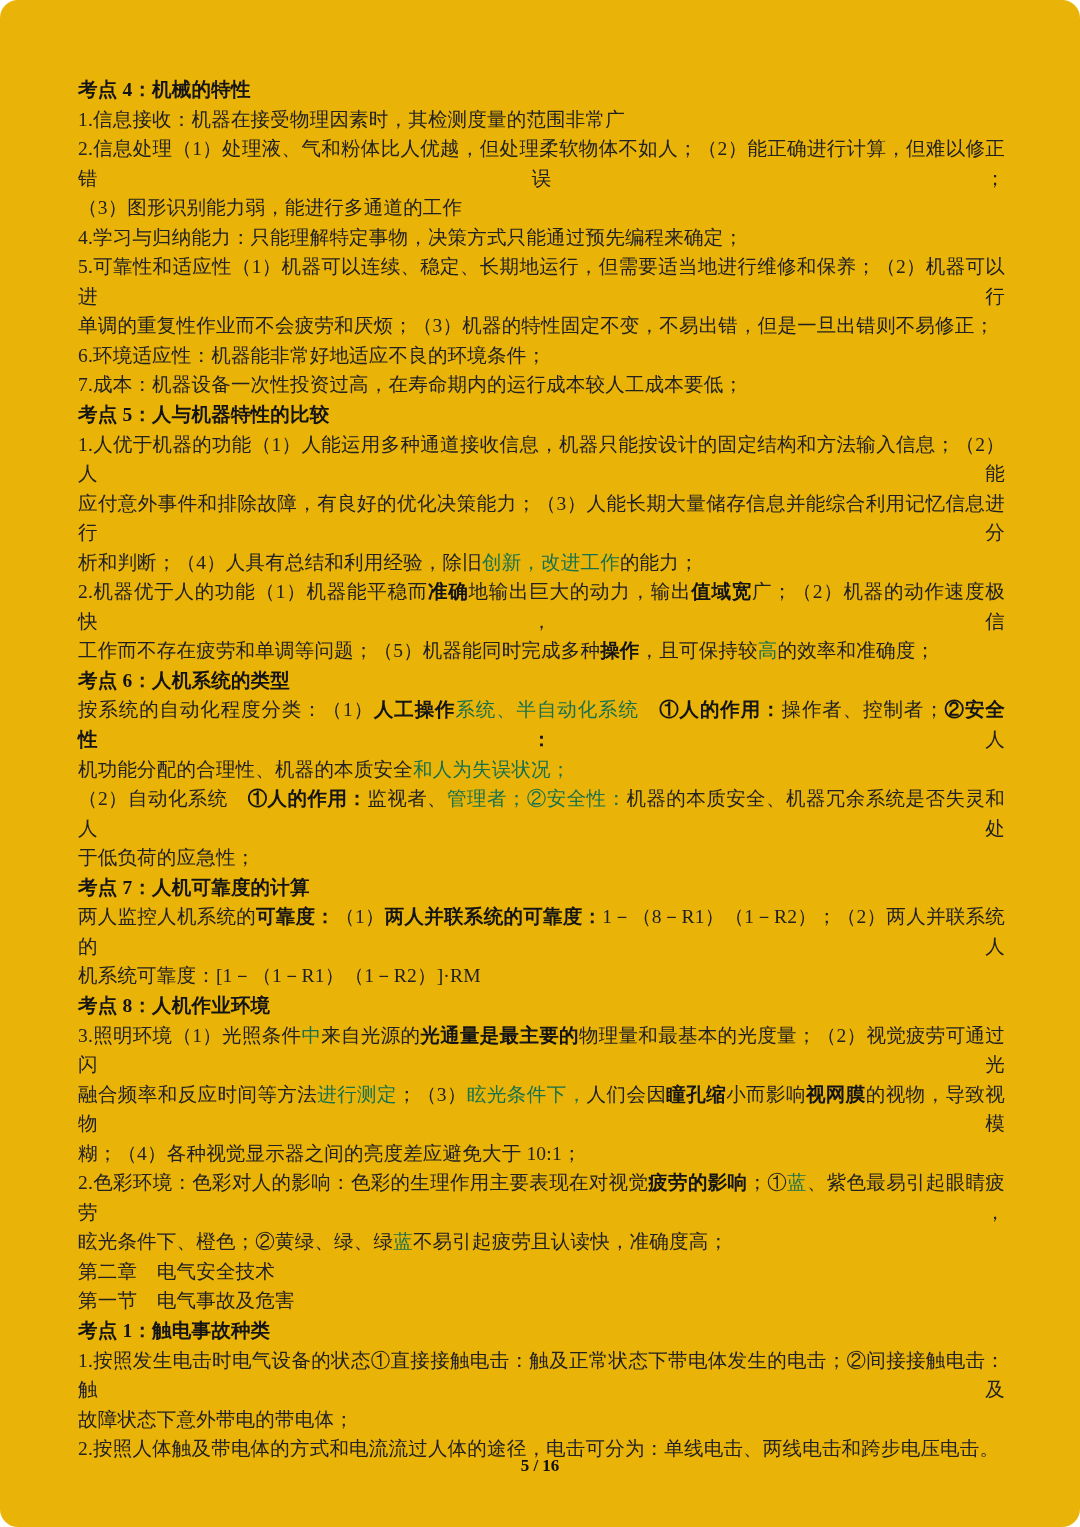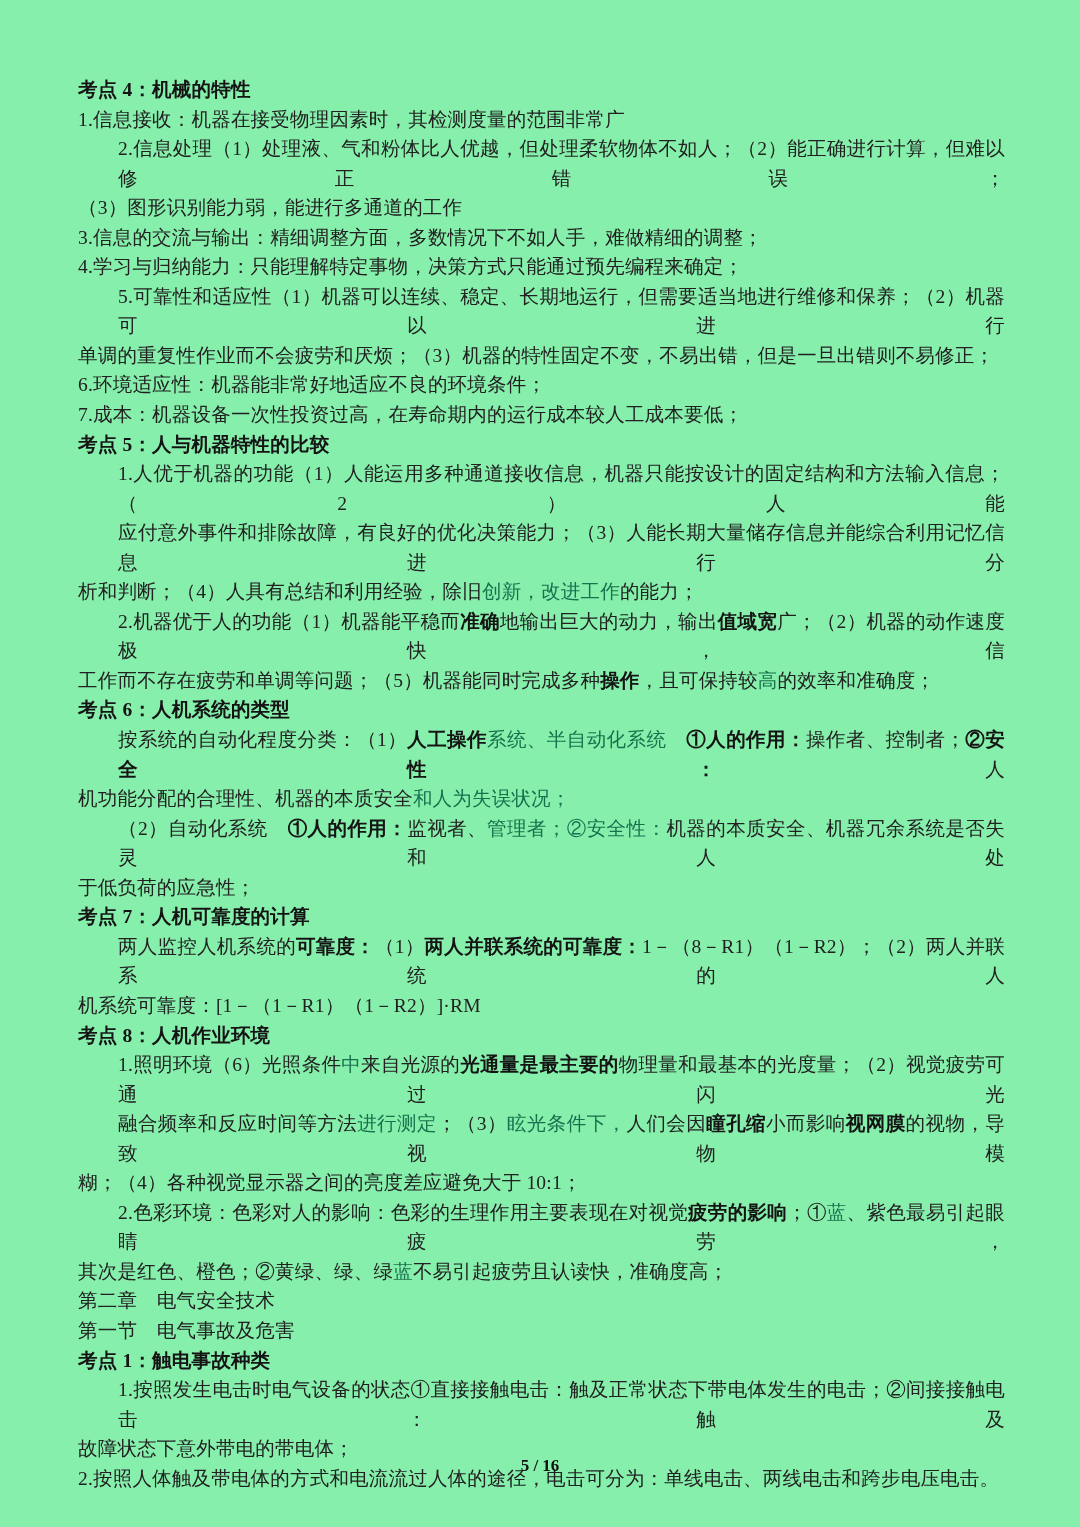--- a/index.html
+++ b/index.html
@@ -1,80 +1,80 @@
 <!DOCTYPE html>
 <html><head>
 <meta charset="utf-8">
 <style>
   html,body{margin:0;padding:0;background:#ffffff;}
   .page{
     position:relative;
     width:1080px;height:1527px;
-    background:#86efac;
+    background:#eab308;
     font-family:"Liberation Serif","DejaVu Serif",serif;
     color:#212121;
     overflow:hidden;
+    border-radius:18px;
   }
   .content{
     position:absolute;left:78px;top:75px;width:927px;
   }
   .line{
     margin:0;padding:0;
     font-size:19.5px;
     line-height:29.55px;
     letter-spacing:0.2px;
     text-align:left;
   }
   .line.h{font-weight:700;color:#111111;}
-  .line.j{text-align:justify;text-align-last:justify;margin-left:40px;}
+  .line.j{text-align:justify;text-align-last:justify;}
   span.b{font-weight:700;color:#141414;}
   span.g{color:#17714d;}
   span.gb{color:#17714d;font-weight:400;}
   .footer{
     position:absolute;left:0;top:1456px;width:1080px;
     text-align:center;
     font-size:17px;font-weight:700;color:#111111;
     font-family:"Liberation Serif","DejaVu Serif",serif;
   }
 </style>
 </head>
 <body>
 
 <div class="page">
   <div class="content">
       <p class="line h"><span class="b">考点 4：机械的特性</span></p>
       <p class="line"><span>1.信息接收：机器在接受物理因素时，其检测度量的范围非常广</span></p>
       <p class="line j"><span>2.信息处理（1）处理液、气和粉体比人优越，但处理柔软物体不如人；（2）能正确进行计算，但难以修正错误；</span></p>
       <p class="line"><span>（3）图形识别能力弱，能进行多通道的工作</span></p>
-      <p class="line"><span>3.信息的交流与输出：精细调整方面，多数情况下不如人手，难做精细的调整；</span></p>
       <p class="line"><span>4.学习与归纳能力：只能理解特定事物，决策方式只能通过预先编程来确定；</span></p>
       <p class="line j"><span>5.可靠性和适应性（1）机器可以连续、稳定、长期地运行，但需要适当地进行维修和保养；（2）机器可以进行</span></p>
       <p class="line"><span>单调的重复性作业而不会疲劳和厌烦；（3）机器的特性固定不变，不易出错，但是一旦出错则不易修正；</span></p>
       <p class="line"><span>6.环境适应性：机器能非常好地适应不良的环境条件；</span></p>
       <p class="line"><span>7.成本：机器设备一次性投资过高，在寿命期内的运行成本较人工成本要低；</span></p>
       <p class="line h"><span class="b">考点 5：人与机器特性的比较</span></p>
       <p class="line j"><span>1.人优于机器的功能（1）人能运用多种通道接收信息，机器只能按设计的固定结构和方法输入信息；（2）人能</span></p>
       <p class="line j"><span>应付意外事件和排除故障，有良好的优化决策能力；（3）人能长期大量储存信息并能综合利用记忆信息进行分</span></p>
       <p class="line"><span>析和判断；（4）人具有总结和利用经验，除旧</span><span class="g">创新，</span><span class="gb">改进工作</span><span>的能力；</span></p>
       <p class="line j"><span>2.机器优于人的功能（1）机器能平稳而</span><span class="b">准确</span><span>地输出巨大的动力，输出</span><span class="b">值域宽</span><span>广；（2）机器的动作速度极快，信</span></p>
       <p class="line"><span>工作而不存在疲劳和单调等问题；（5）机器能同时完成多种</span><span class="b">操作</span><span>，且可保持较</span><span class="gb">高</span><span>的效率和准确度；</span></p>
       <p class="line h"><span class="b">考点 6：人机系统的类型</span></p>
       <p class="line j"><span>按系统的自动化程度分类：（1）</span><span class="b">人工操作</span><span class="gb">系统、半自动化系统</span><span>　</span><span class="b">①人的作用：</span><span>操作者、控制者；</span><span class="b">②安全性：</span><span>人</span></p>
       <p class="line"><span>机功能分配的合理性、机器的本质安全</span><span class="gb">和人为失误状况；</span></p>
       <p class="line j"><span>（2）自动化系统　</span><span class="b">①人的作用：</span><span>监视者、</span><span class="g">管理者；</span><span class="gb">②安全性：</span><span>机器的本质安全、机器冗余系统是否失灵和人处</span></p>
       <p class="line"><span>于低负荷的应急性；</span></p>
       <p class="line h"><span class="b">考点 7：人机可靠度的计算</span></p>
       <p class="line j"><span>两人监控人机系统的</span><span class="b">可靠度：</span><span>（1）</span><span class="b">两人并联系统的可靠度：</span><span>1－（8－R1）（1－R2）；（2）两人并联系统的人</span></p>
       <p class="line"><span>机系统可靠度：[1－（1－R1）（1－R2）]·RM</span></p>
       <p class="line h"><span class="b">考点 8：人机作业环境</span></p>
-      <p class="line j"><span>1.照明环境（6）光照条件</span><span class="g">中</span><span>来自光源的</span><span class="b">光通量是最主要的</span><span>物理量和最基本的光度量；（2）视觉疲劳可通过闪光</span></p>
+      <p class="line j"><span>3.照明环境（1）光照条件</span><span class="g">中</span><span>来自光源的</span><span class="b">光通量是最主要的</span><span>物理量和最基本的光度量；（2）视觉疲劳可通过闪光</span></p>
       <p class="line j"><span>融合频率和反应时间等方法</span><span class="g">进行测定</span><span>；（3）</span><span class="gb">眩光条件下，</span><span>人们会因</span><span class="b">瞳孔缩</span><span>小而影响</span><span class="b">视网膜</span><span>的视物，导致视物模</span></p>
       <p class="line"><span>糊；（4）各种视觉显示器之间的亮度差应避免大于 10:1；</span></p>
       <p class="line j"><span>2.色彩环境：色彩对人的影响：色彩的生理作用主要表现在对视觉</span><span class="b">疲劳的影响</span><span>；①</span><span class="g">蓝</span><span>、紫色最易引起眼睛疲劳，</span></p>
-      <p class="line"><span>其次是红色、橙色；②黄绿、绿、绿</span><span class="g">蓝</span><span>不易引起疲劳且认读快，准确度高；</span></p>
+      <p class="line"><span>眩光条件下、橙色；②黄绿、绿、绿</span><span class="g">蓝</span><span>不易引起疲劳且认读快，准确度高；</span></p>
       <p class="line"><span>第二章　电气安全技术</span></p>
       <p class="line"><span>第一节　电气事故及危害</span></p>
       <p class="line h"><span class="b">考点 1：触电事故种类</span></p>
       <p class="line j"><span>1.按照发生电击时电气设备的状态①直接接触电击：触及正常状态下带电体发生的电击；②间接接触电击：触及</span></p>
       <p class="line"><span>故障状态下意外带电的带电体；</span></p>
       <p class="line"><span>2.按照人体触及带电体的方式和电流流过人体的途径，电击可分为：单线电击、两线电击和跨步电压电击。</span></p>
     </div>
   <div class="footer">5 / 16</div>
 </div>
 

